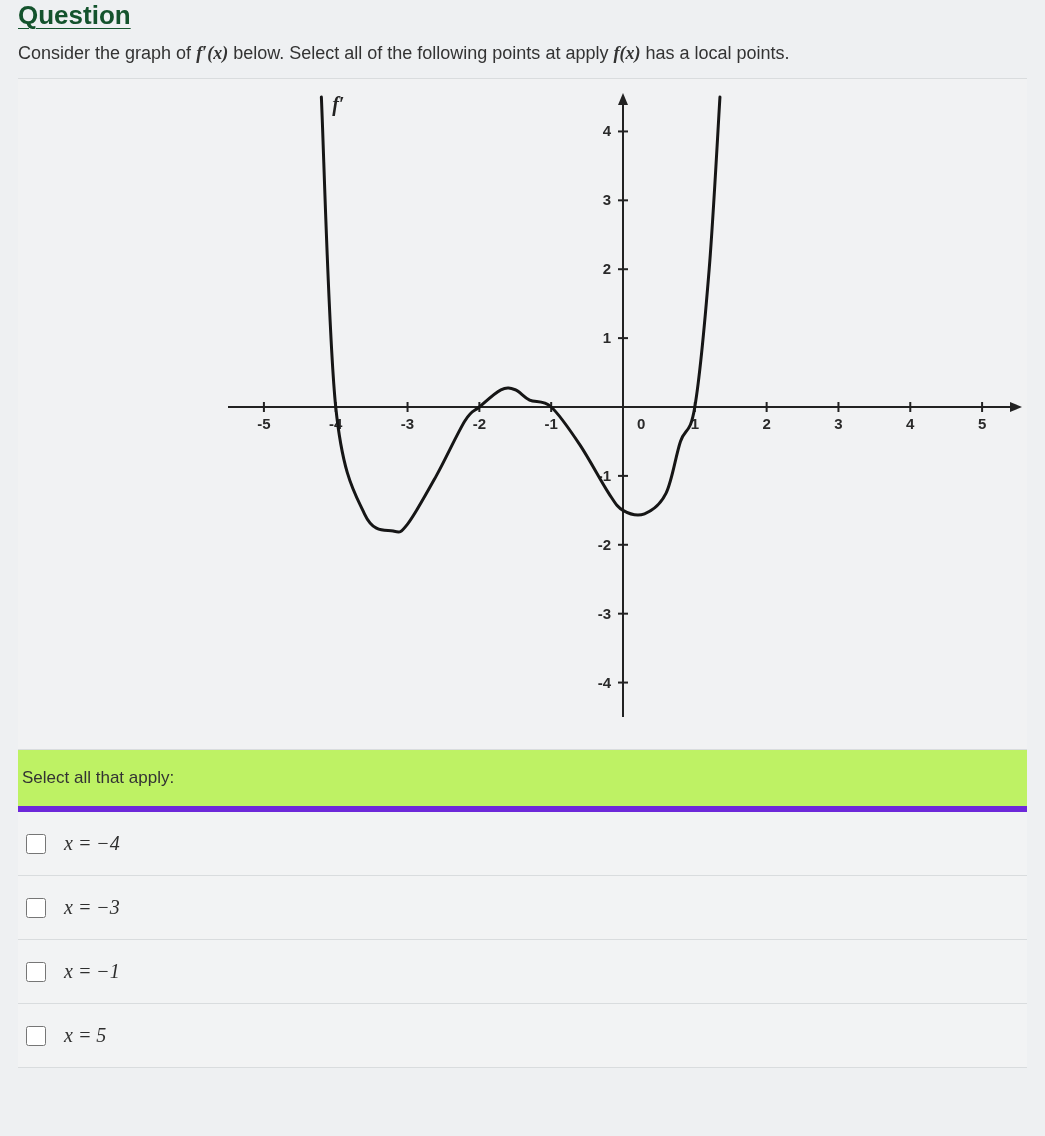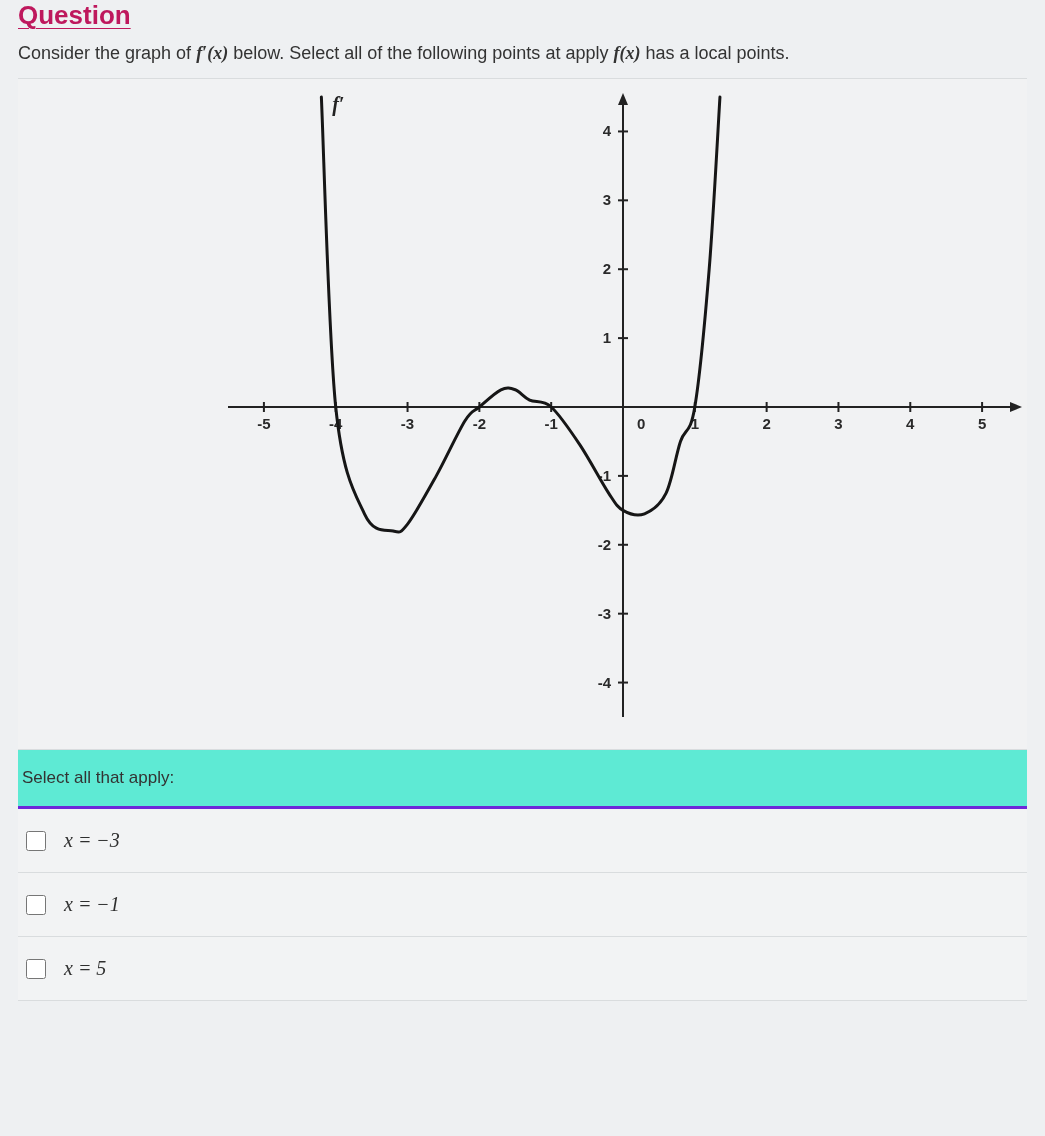--- a/index.html
+++ b/index.html
@@ -14,21 +14,21 @@
     .page {
       padding: 0 18px;
     }
     .q-title {
       font-size: 26px;
       font-weight: 600;
       padding: 0 0 6px 0;
       text-decoration: underline;
       text-decoration-thickness: 1px;
       text-underline-offset: 4px;
-      color: #be185d;
+      color: #14532d;
     }
     .prompt {
       font-size: 18px;
       color: #333;
       padding: 6px 0 14px 0;
     }
     .prompt .math { font-style: italic; font-family: "Times New Roman", serif; font-weight: bold; }
     .chart-wrap {
       border-top: 1px solid #d9dcde;
       border-bottom: 1px solid #d9dcde;
@@ -37,22 +37,22 @@
     }
     .chart {
       width: 820px;
       height: 640px;
       margin-left: 200px;
     }
     .answer-header {
       font-size: 17px;
       color: #333;
       padding: 18px 4px;
-      border-bottom: 3px solid #6d28d9;
-      background: #5eead4;
+      border-bottom: 6px solid #6d28d9;
+      background: #bef264;
     }
     .option {
       display: flex;
       align-items: center;
       gap: 18px;
       padding: 20px 8px;
       border-bottom: 1px solid #d9dcde;
       background: #f2f3f4;
     }
     .option input[type="checkbox"] {
@@ -131,20 +131,24 @@
       <text id="origin-label" font-family="Arial" font-size="15" fill="#2a2a2a" font-weight="600" x="419" y="342">0</text>
       <path id="arrow-x" fill="#222" d="M 792 315 L 804 320 L 792 325 Z"></path>
       <path id="arrow-y" fill="#222" d="M 400 18 L 405 6 L 410 18 Z"></path>
     </svg>
   </div>
 
   <div class="answer-header">Select all that apply:</div>
 
   <label class="option">
     <input type="checkbox" style="">
+    <span class="lbl">x = −4</span>
+  </label>
+  <label class="option">
+    <input type="checkbox" style="">
     <span class="lbl">x = −3</span>
   </label>
   <label class="option">
     <input type="checkbox" style="">
     <span class="lbl">x = −1</span>
   </label>
   <label class="option">
     <input type="checkbox" style="">
     <span class="lbl">x = 5</span>
   </label>

